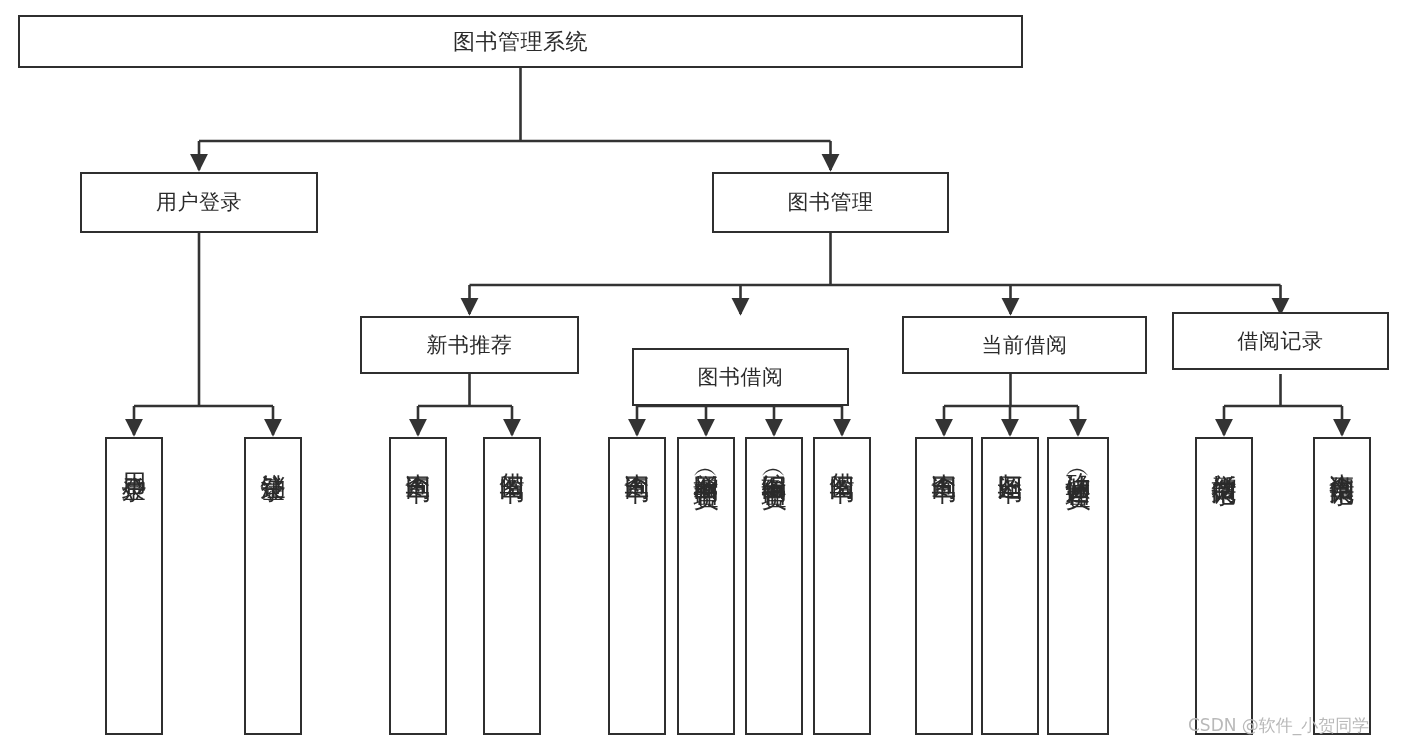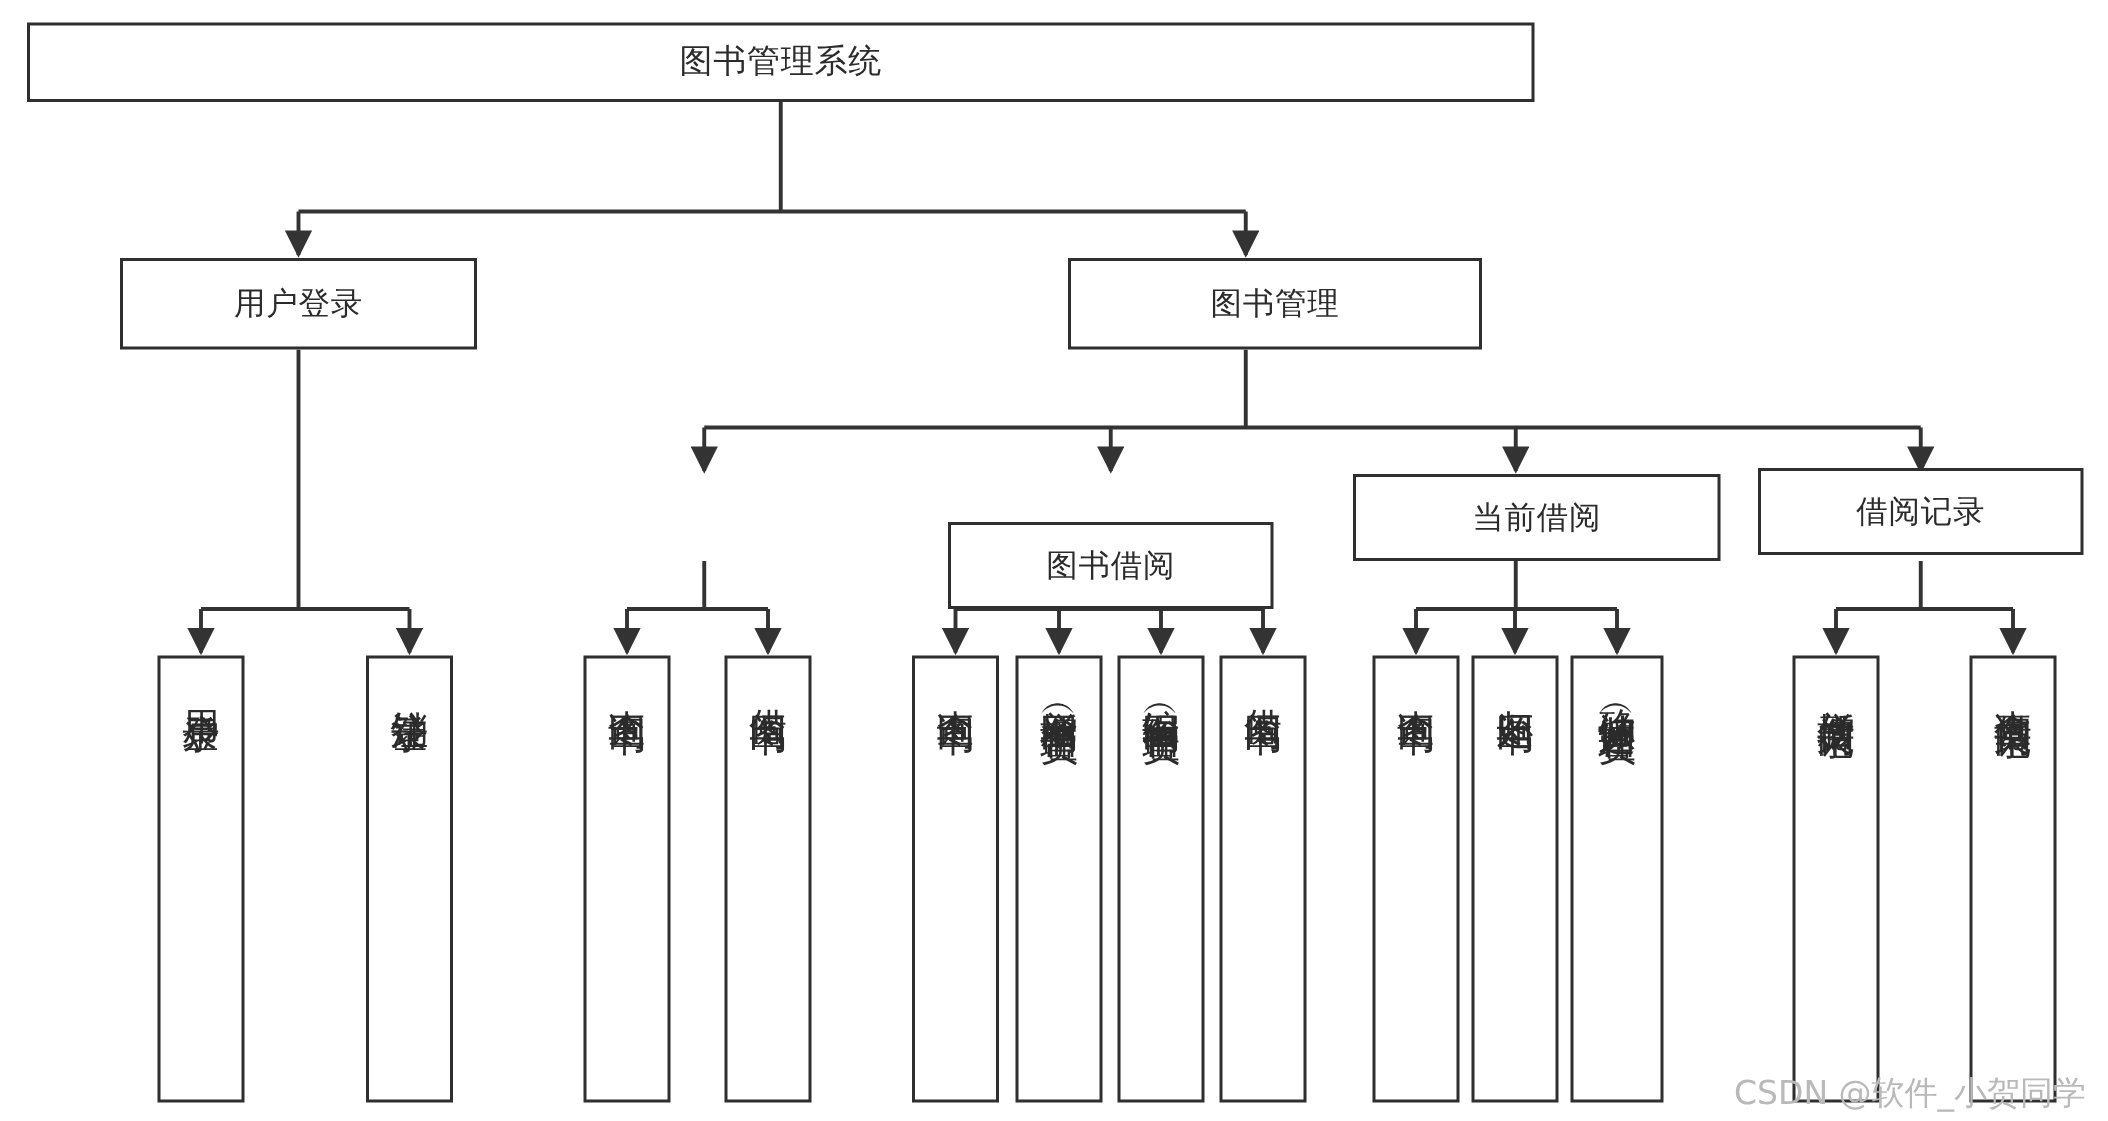--- a/index.html
+++ b/index.html
@@ -52,23 +52,23 @@
   .node.vertical .node-label {
     writing-mode: vertical-rl;
     text-orientation: upright;
     font-size: 25px;
     letter-spacing: 2px;
     line-height: 1;
   }
   .node.root .node-label { font-size: 22px; }
   .watermark {
     position: absolute;
-    left: 1156px;
+    left: 1188px;
     top: 714px;
-    font-size: 22px;
+    font-size: 17px;
     color: #b9b9b9;
     white-space: nowrap;
     font-family: "DejaVu Sans", "Liberation Sans", sans-serif;
   }
 </style>
 </head>
 <body>
 
 <div id="canvas">
 
@@ -116,24 +116,27 @@
   </svg>
 
   <div class="node horizontal root" style="left:18px; top:15px; width:1005px; height:53px;">
     <span class="node-label">图书管理系统</span>
   </div>
 
   <div class="node horizontal" style="left:80px; top:172px; width:238px; height:61px;">
     <span class="node-label">用户登录</span>
   </div>
 
-  <div class="node horizontal" style="left:712px; top:172px; width:276px; height:61px;">
+  <div class="node horizontal" style="left:712px; top:172px; width:237px; height:61px;">
     <span class="node-label">图书管理</span>
   </div>
 
+  <div class="node horizontal" style="left:360px; top:316px; width:219px; height:58px;">
+    <span class="node-label">新书推荐</span>
+  </div>
 
   <div class="node horizontal" style="left:632px; top:316px; width:217px; height:58px;margin-top:32px;">
     <span class="node-label">图书借阅</span>
   </div>
 
   <div class="node horizontal" style="left:902px; top:316px; width:245px; height:58px;">
     <span class="node-label">当前借阅</span>
   </div>
 
   <div class="node horizontal" style="left:1172px; top:312px; width:217px; height:58px;">

